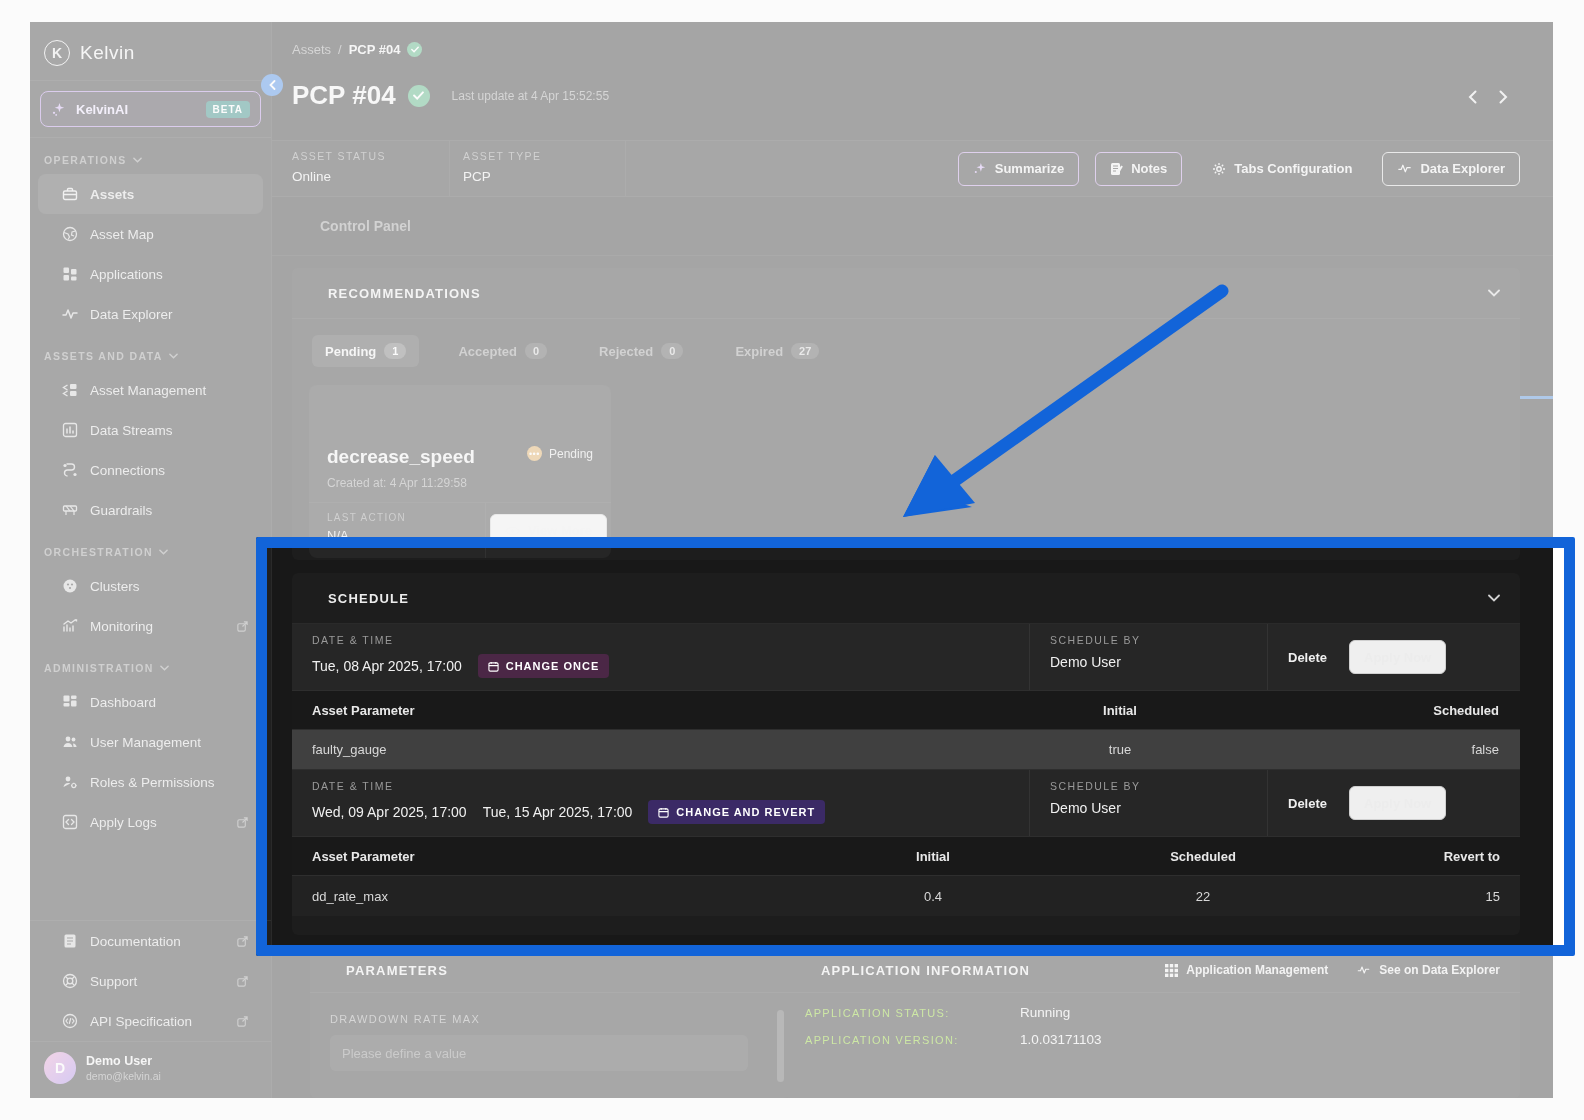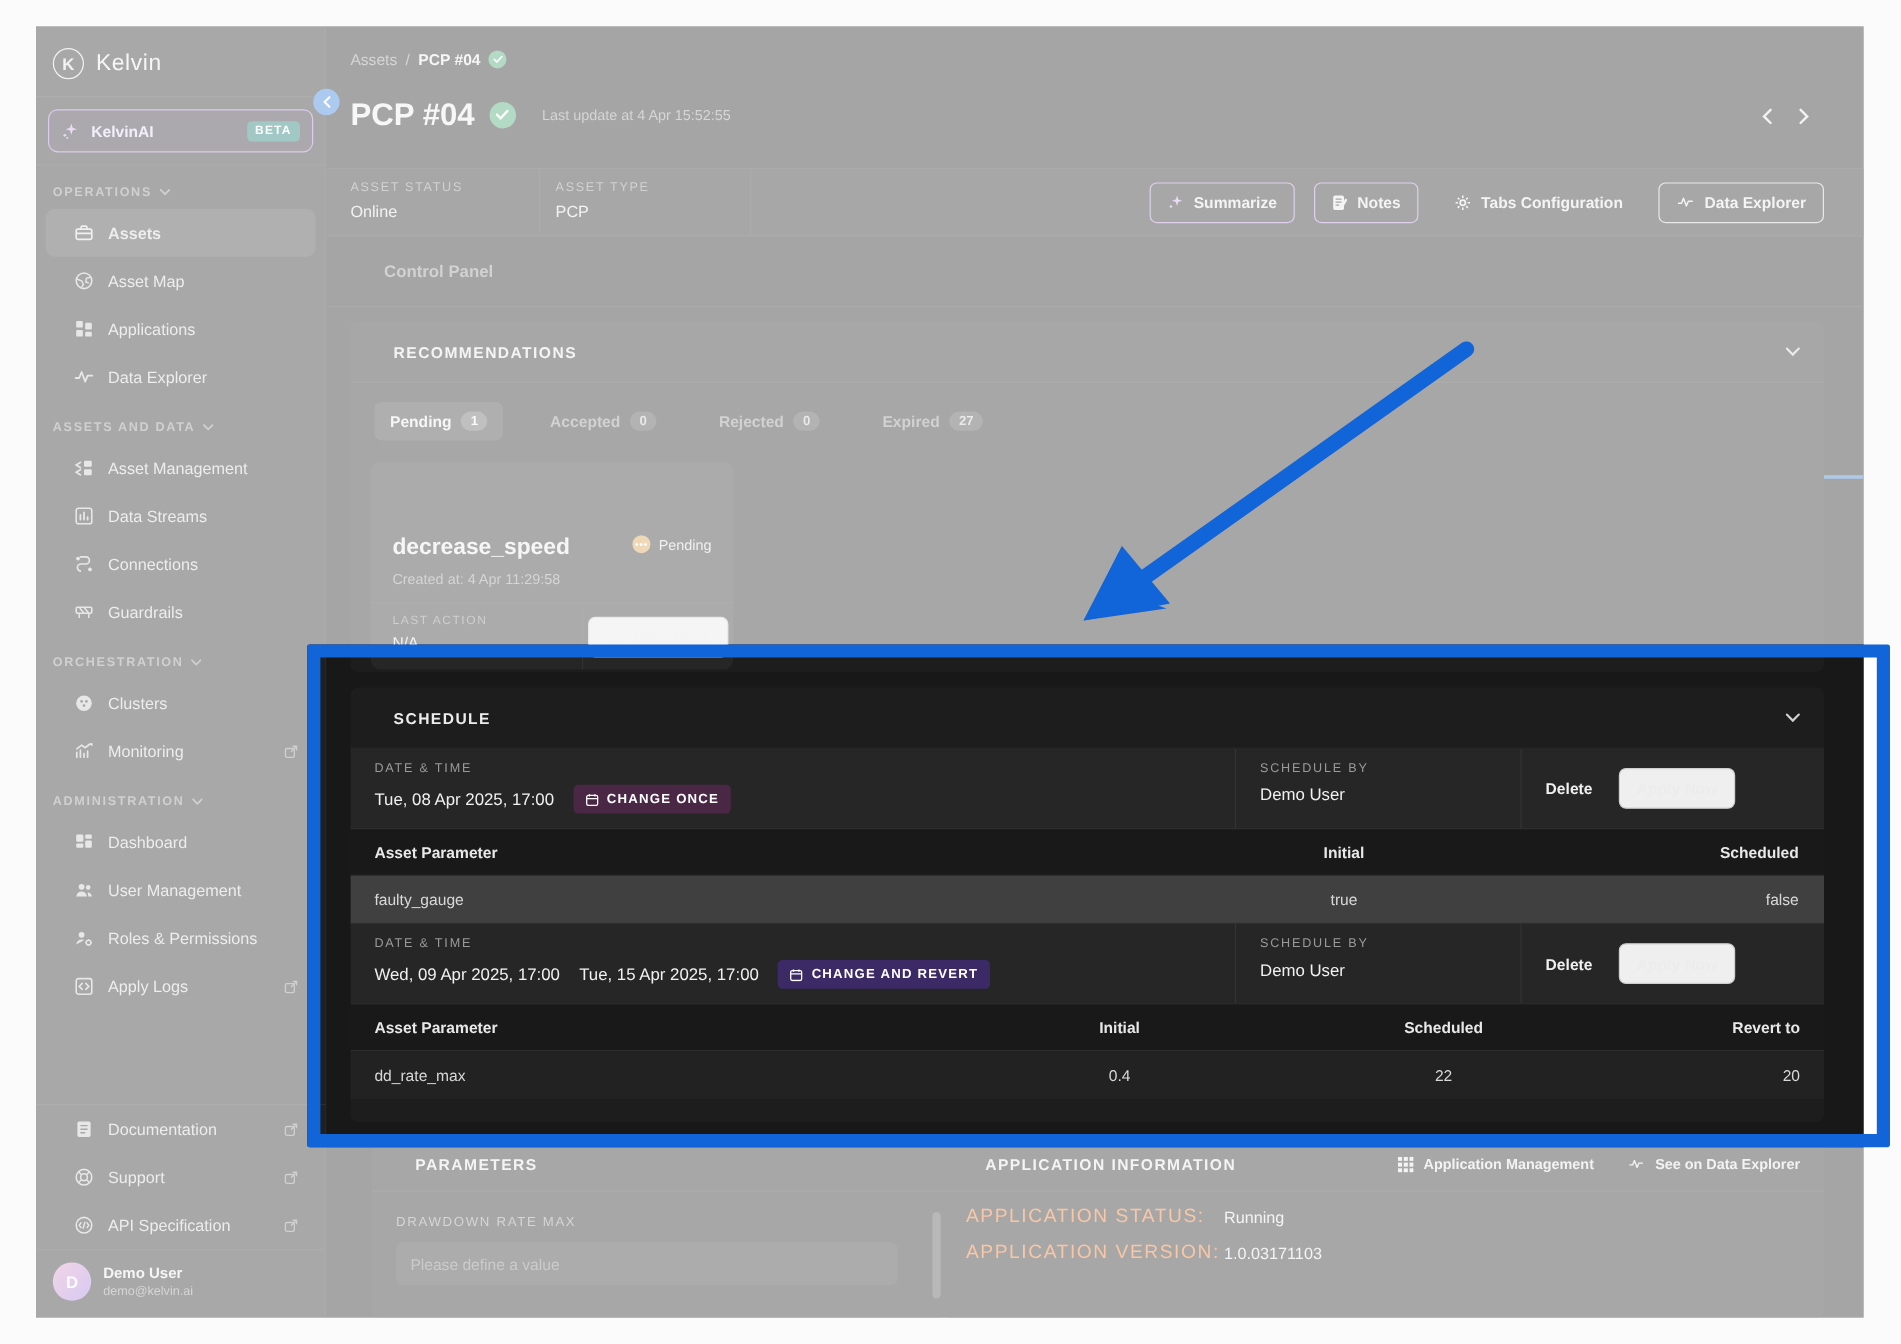--- a/index.html
+++ b/index.html
@@ -143,21 +143,21 @@
                  border:none; border-radius:6px; color:#e8e8e8; font-size:13px; padding:0 12px;
                  font-family:"Liberation Sans", sans-serif; }
   .param-input::placeholder { color:#7d7d7d; }
   .mini-scroll { position:absolute; right:5px; top:62px; width:7px; height:72px;
                  background:#4a4a4a; border-radius:4px; }
 
   #appinfo { left:513px; top:926px; width:735px; height:150px; }
   .appinfo-links { display:flex; align-items:center; gap:28px; }
   .hlink { display:flex; align-items:center; gap:8px; color:#e8e8e8; font-size:12px; font-weight:bold; }
   .info-row { display:flex; align-items:center; padding:12px 0 0 20px; }
-  .info-label { color:#f97316; font-size:16px; letter-spacing:1.3px; width:215px; }
+  .info-label { color:#84cc16; font-size:11px; letter-spacing:1.3px; width:215px; }
   .info-value { color:#ececec; font-size:13.5px; }
 
   
   .highlight-box { position:absolute; left:256px; top:537px; width:1319px; height:419px;
                    border:11px solid #1264d9; border-radius:2px;
                    box-shadow:0 0 0 2200px rgba(248,248,248,0.63); z-index:50; pointer-events:none; }
   .arrow-svg { position:absolute; left:880px; top:260px; z-index:60; pointer-events:none; }
 
   svg { display:block; }
 </style>
@@ -658,21 +658,21 @@
       <div class="tbl-h2">
         <span class="th c-left">Asset Parameter</span>
         <span class="th c-mid">Initial</span>
         <span class="th c-mid">Scheduled</span>
         <span class="th c-right">Revert to</span>
       </div>
       <div class="tbl-r2">
         <span class="td c-left">dd_rate_max</span>
         <span class="td c-mid">0.4</span>
         <span class="td c-mid">22</span>
-        <span class="td c-right">20</span>
+        <span class="td c-right">15</span>
       </div>
     </div>
 
     <div class="panel" id="params">
       <div class="panel-h" style="height:44px;">
         <span class="panel-title">PARAMETERS</span>
       </div>
       <div class="panel-div"></div>
       <div class="param-label">DRAWDOWN RATE MAX</div>
       <input class="param-input" placeholder="Please define a value" style="">

